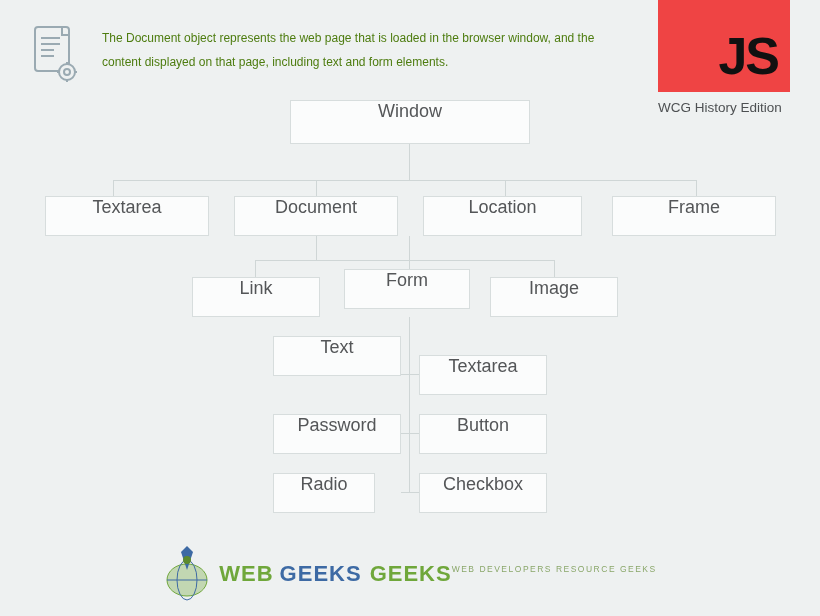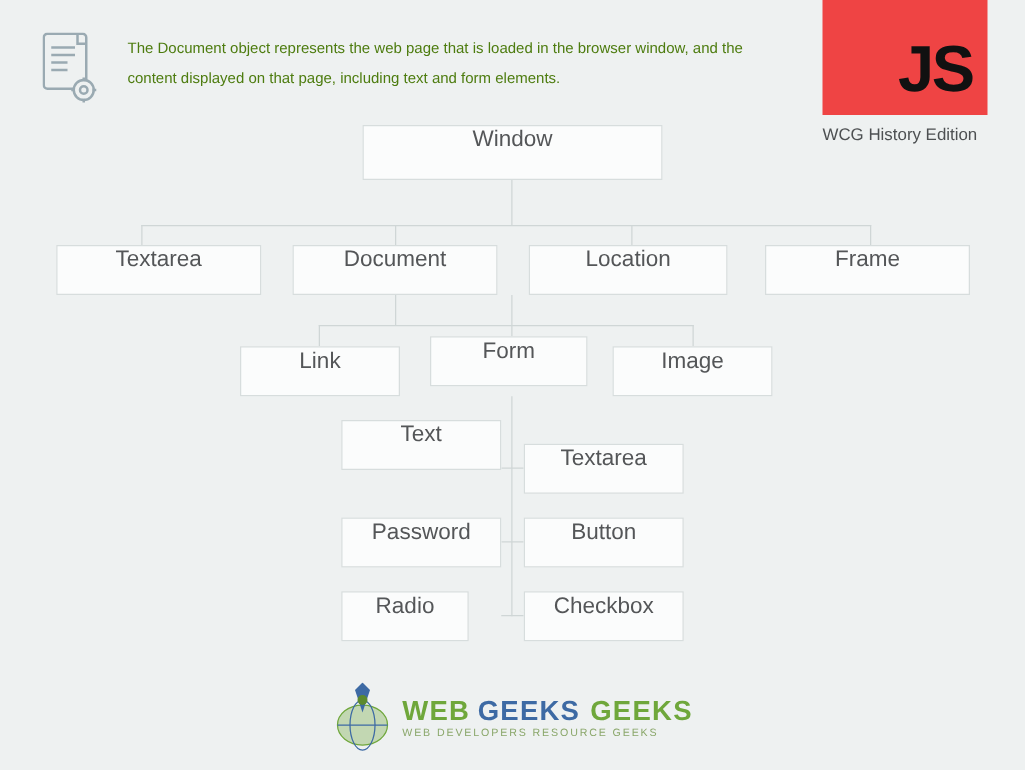--- a/index.html
+++ b/index.html
@@ -35,21 +35,21 @@
 .h44{height:44px}
 
 .ln{position:absolute;background:#cfd6d6}
 .ln.h{height:1px}
 .ln.v{width:1px}
 
 
 .footer{position:absolute;left:0;bottom:14px;width:820px;display:flex;justify-content:center}
 .logo{display:flex;align-items:center;gap:8px}
 .logo-mark{width:48px;height:56px;position:relative}
-.logo-text{display:flex;flex-direction:column;line-height:1}
+.logo-text{display:flex;flex-direction:row;line-height:1}
 .logo-main{display:flex}
 .logo-main .w1{color:#6fa73b;font-weight:800;font-size:22px;letter-spacing:1px}
 .logo-main .w2{color:#3d6aa4;font-weight:800;font-size:22px;letter-spacing:1px;margin-left:6px}
 .logo-main .w3{color:#6fa73b;font-weight:800;font-size:22px;letter-spacing:1px;margin-left:8px}
 .logo-sub{color:#8aa76a;font-size:8.5px;letter-spacing:1.5px;margin-top:2px}
 </style>
 </head>
 <body>
 
 <div class="hdr">

